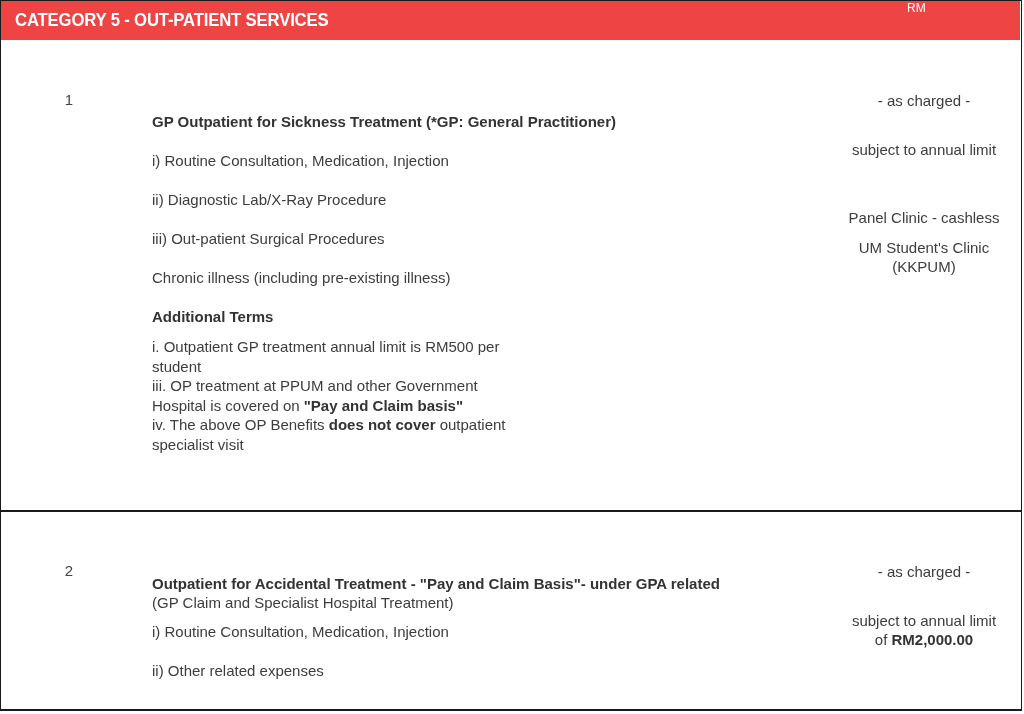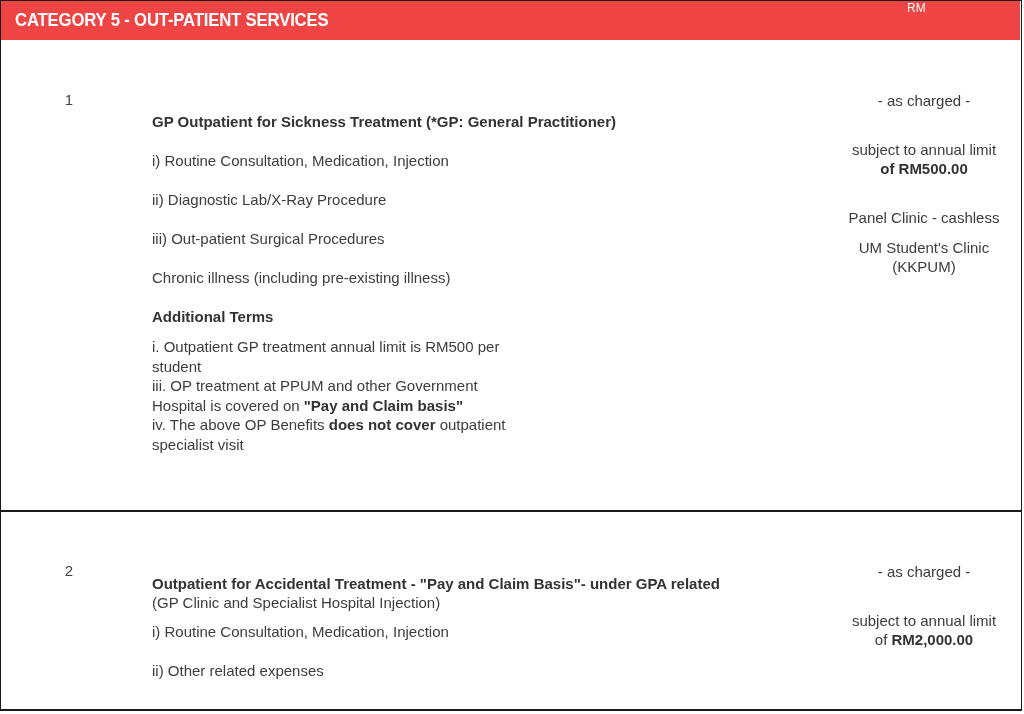--- a/index.html
+++ b/index.html
@@ -68,35 +68,34 @@
 
   <div class="txt terms" style="left:152px; top:316px;">
     <div>i. Outpatient GP treatment annual limit is RM500 per student</div>
     <div><span>iii. OP treatment at PPUM and other Government Hospital is covered on </span><span class="b">"Pay and Claim basis"</span><span></span></div>
     <div><span>iv. The above OP Benefits </span><span class="b">does not cover</span><span> outpatient specialist visit</span></div>
   </div>
 
   <div class="right" style="top:91px;">- as charged -</div>
   <div class="right" style="top:140px;">
     <div>subject to annual limit</div>
-    <div class="b">of RM500.00</div>
   </div>
   <div class="right" style="top:208px;">Panel Clinic - cashless</div>
   <div class="right" style="top:238px;">
     <div>UM Student's Clinic</div>
     <div>(KKPUM)</div>
   </div>
 </div>
 
 <div class="divider"></div>
 
 <div>
   <div class="num" style="left:59px; top:562px;">2</div>
   <div class="txt b" style="left:152px; top:553px;">Outpatient for Accidental Treatment - "Pay and Claim Basis"- under GPA related</div>
-  <div class="txt" style="left:152px; top:572px;">(GP Clinic and Specialist Hospital Injection)</div>
+  <div class="txt" style="left:152px; top:572px;">(GP Claim and Specialist Hospital Treatment)</div>
   <div class="txt" style="left:152px; top:601px;">i) Routine Consultation, Medication, Injection</div>
   <div class="txt" style="left:152px; top:640px;">ii) Other related expenses</div>
 
   <div class="right" style="top:562px;">- as charged -</div>
   <div class="right" style="top:611px;">
     <div>subject to annual limit</div>
     <div><span>of </span><span class="b">RM2,000.00</span></div>
   </div>
 </div>
 

